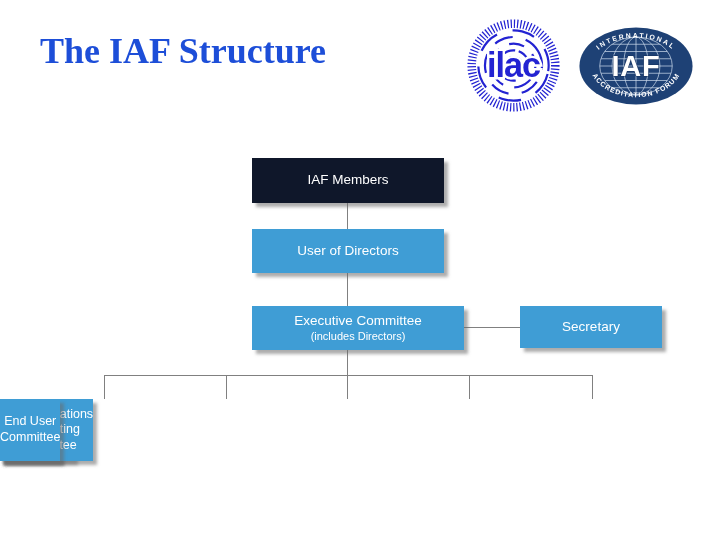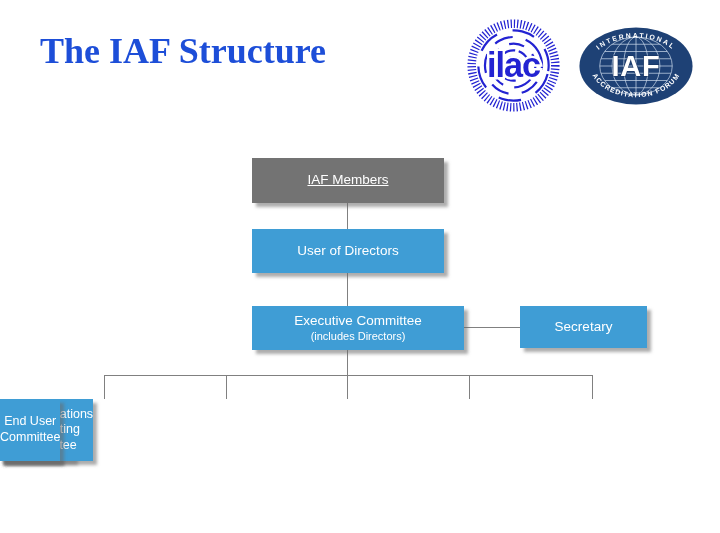--- a/index.html
+++ b/index.html
@@ -31,27 +31,27 @@
   .box{
     position:absolute;
     display:flex;flex-direction:column;
     align-items:center;justify-content:center;
     color:#ffffff;
     text-align:center;
     box-shadow:4px 4px 3px rgba(105,105,105,0.55);
     font-size:13.5px;
     line-height:1.25;
   }
-  .navy{background:#737373;text-decoration:underline;}
+  .navy{background:#0f172a;}
   .blue{background:#3f9dd5;}
 
   .box-members{left:252px;top:158px;width:192px;height:45px;}
   .box-board{left:252px;top:229px;width:192px;height:44px;}
   .box-executive{left:252px;top:306px;width:212px;height:44px;}
-  .box-secretary{left:520px;top:306px;width:127px;height:42px;}
+  .box-secretary{left:520px;top:306px;width:142px;height:42px;}
 
   .sublabel{font-size:11px;line-height:1.2;}
 
   .committee{
     top:399px;height:62px;
     font-size:12.5px;
   }
   .committee .lines{white-space:pre-line;}
   .committee:nth-of-type(1){left:50px;width:110px;}
   .committee:nth-of-type(2){left:172px;width:110px;}

